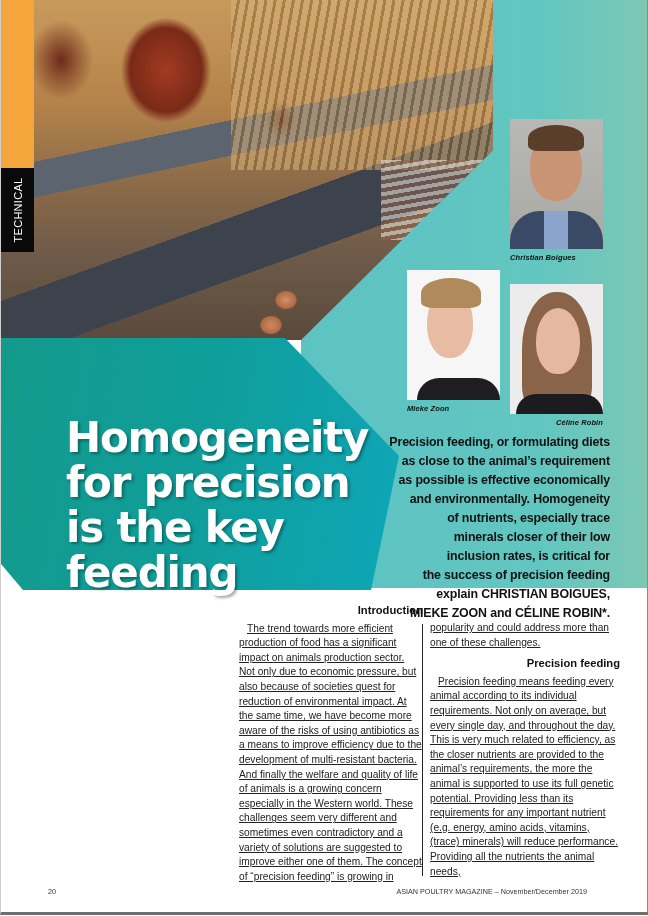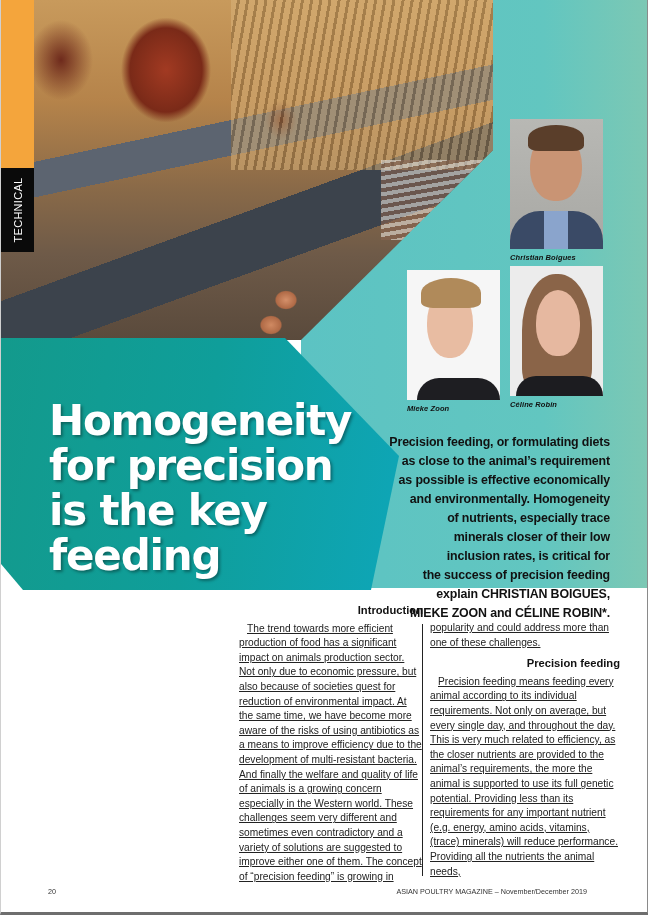--- a/index.html
+++ b/index.html
@@ -70,21 +70,21 @@
   .photo-mz { background: #f6f6f6; }
   .photo-cr { background: #ececec; }
 
   
   .headline-shape {
     position: absolute; left: 0; top: 338px; width: 398px; height: 252px;
     background: linear-gradient(100deg, #139a8c 0%, #0f9e9a 50%, #0ea6b8 100%);
     clip-path: polygon(0 0, 284px 0, 398px 118px, 370px 252px, 22px 252px, 0 226px);
   }
   .headline {
-    position: absolute; left: 48px; top: 398px; margin: 0;
+    position: absolute; left: 48px; top: 398px; margin: 17px;
     color: #fff; font-weight: bold; font-size: 42px; line-height: 45px;
     font-family: "DejaVu Sans", sans-serif; letter-spacing: -1.2px;
     text-shadow: 2px 2px 3px rgba(0,0,0,.35);
   }
   .headline span { display: block; }
   .standfirst {
     position: absolute; right: 20px; top: 416px; width: 290px; margin: 17px;
     text-align: right; color: #111; font-weight: bold;
     font-size: 12.4px; line-height: 19px; letter-spacing: -.15px;
   }
@@ -133,21 +133,21 @@
   <div class="author" style="left:509px; top:119px;">
     <div class="photo photo-cb">
       <div class="face" style="left:20px; top:12px; width:52px; height:70px; background:#c99474;"></div>
       <div class="face" style="left:18px; top:6px; width:56px; height:26px; background:#5a3e2a; border-radius:50% 50% 20% 20%;"></div>
       <div style="position:absolute; left:0; top:92px; width:93px; height:40px; background:#3a4a66; border-radius:30px 30px 0 0;"></div>
       <div style="position:absolute; left:34px; top:92px; width:24px; height:40px; background:#8aa4cc;"></div>
     </div>
     <div class="caption">Christian Boigues</div>
   </div>
 
-  <div class="author" style="left:509px; top:266px;">
+  <div class="author" style="left:509px; top:284px;text-align:right;">
     <div class="photo photo-cr">
       <div class="face" style="left:12px; top:8px; width:70px; height:118px; background:#8a6448; border-radius:48% 48% 20% 20%;"></div>
       <div class="face" style="left:26px; top:24px; width:44px; height:66px; background:#e6b8a0;"></div>
       <div style="position:absolute; left:6px; top:110px; width:87px; height:20px; background:#1c1c20; border-radius:24px 24px 0 0;"></div>
     </div>
     <div class="caption">Céline Robin</div>
   </div>
 
   <div class="headline-shape"></div>
   <h1 class="headline">

